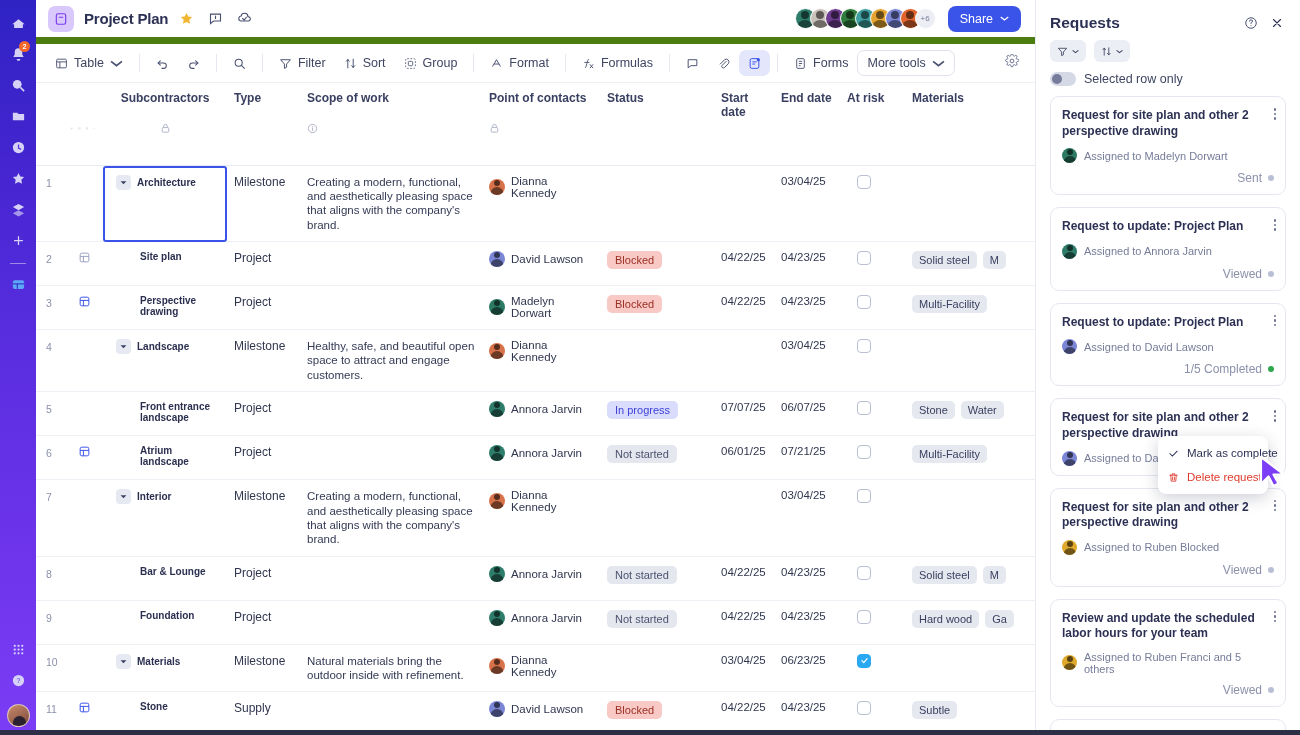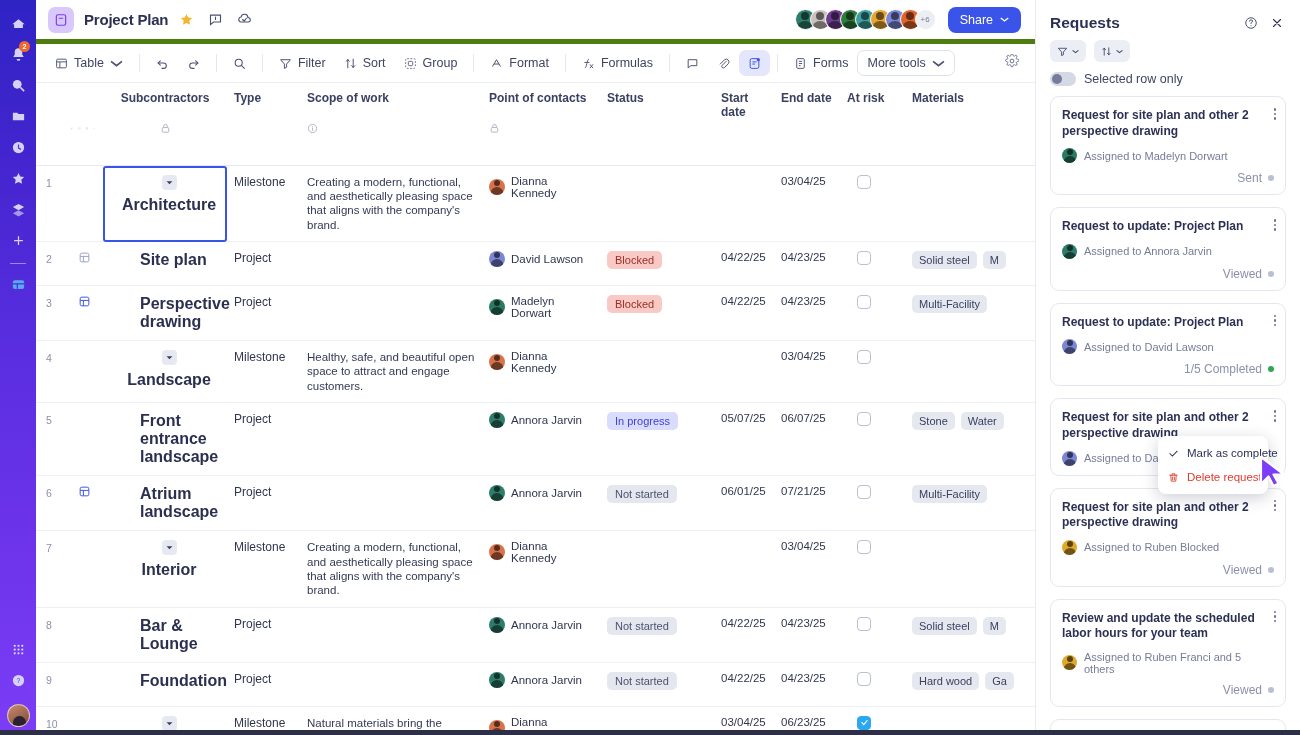--- a/index.html
+++ b/index.html
@@ -42,21 +42,21 @@
   }
   .rail-avatar::after{ content:""; position:absolute; left:5px; top:11px; width:13px; height:13px;
     border-radius:50% 50% 0 0; background:#2b2130;}
 
   
   .main { flex: 1 1 auto; display: flex; flex-direction: column; min-width: 0; background:#fff;}
 
   
   .topbar {
     height: 44px; flex: 0 0 44px; display: flex; align-items: center;
-    padding: 0 14px 0 12px; background: #fff; border-bottom: 5px solid #4d7c0f;
+    padding: 0 14px 0 12px; background: #fff; border-bottom: 7px solid #4d7c0f;
   }
   .doc-icon {
     width: 26px; height: 26px; border-radius: 7px; background: #d9c8fb;
     display: flex; align-items: center; justify-content: center; margin-right: 10px;
   }
   .doc-icon svg { width: 14px; height: 14px; }
   .doc-title { font-size: 15px; font-weight: bold; color: #2c3154; letter-spacing: -.2px; }
   .top-ic { width: 22px; height: 22px; margin-left: 7px; display:flex;align-items:center;justify-content:center;cursor:pointer;}
   .top-ic svg { width: 15px; height: 15px; }
   .spacer { flex: 1 1 auto; }
@@ -114,21 +114,21 @@
   thead th { padding: 8px 6px 2px; font-size: 12px; font-weight: bold; color: #3a4061; }
   .subhdr td { padding: 2px 6px 7px; border-bottom: 1px solid #e8eaf1; }
   .subhdr svg { width: 11px; height: 11px; opacity: .75; }
   .sub-icons { display: flex; gap: 5px; }
 
   tbody tr { border-bottom: 1px solid #eef0f5; }
   tbody td { padding: 9px 6px; font-size: 12px; color: #31364f; height: 44px; }
   td.num { color: #8b90ab; font-size: 10.5px; padding-left: 10px; padding-top: 11px; }
   .rowicon { width: 13px; height: 13px; position: relative; margin-left:8px; }
   .rowicon svg{ width:13px;height:13px; }
-  .nm { font-weight: bold; color: #2b3050; font-size: 16px; flex-direction: column; }
+  .nm { font-weight: bold; color: #2b3050; font-size: 10px; }
   .nm.child { padding-left: 32px; }
   .nm.group { display: flex; align-items: center; gap: 6px; padding-left: 8px; }
   .caret {
     width: 15px; height: 15px; border-radius: 4px; background: #e7e9f2;
     display: flex; align-items: center; justify-content: center; flex: 0 0 15px;
   }
   .caret svg { width: 7px; height: 7px; }
   td.selcell { position: relative; }
   .selbox { position: absolute; left: 1px; right: 1px; top: 0px; bottom: -1px;
             border: 2px solid #3a53e8; border-radius: 3px; pointer-events:none; }
@@ -688,21 +688,21 @@
               <td>
                 <div class="poc">
                   <span class="pav" style="background:#2e7d6b">
                     <span class="head"></span>
                     <span class="body"></span>
                   </span>
                   <span>Annora Jarvin</span>
                 </div>
               </td>
               <td><span class="pill inprogress">In progress</span></td>
-              <td class="dt">05/07/25</td>
+              <td class="dt">07/07/25</td>
               <td class="dt">06/07/25</td>
               <td>
                 <div class="risk-box"></div>
               </td>
               <td>
                 <div class="mat">
                   <span class="tag">Stone</span>
                   <span class="tag">Water</span>
                 </div>
               </td>

